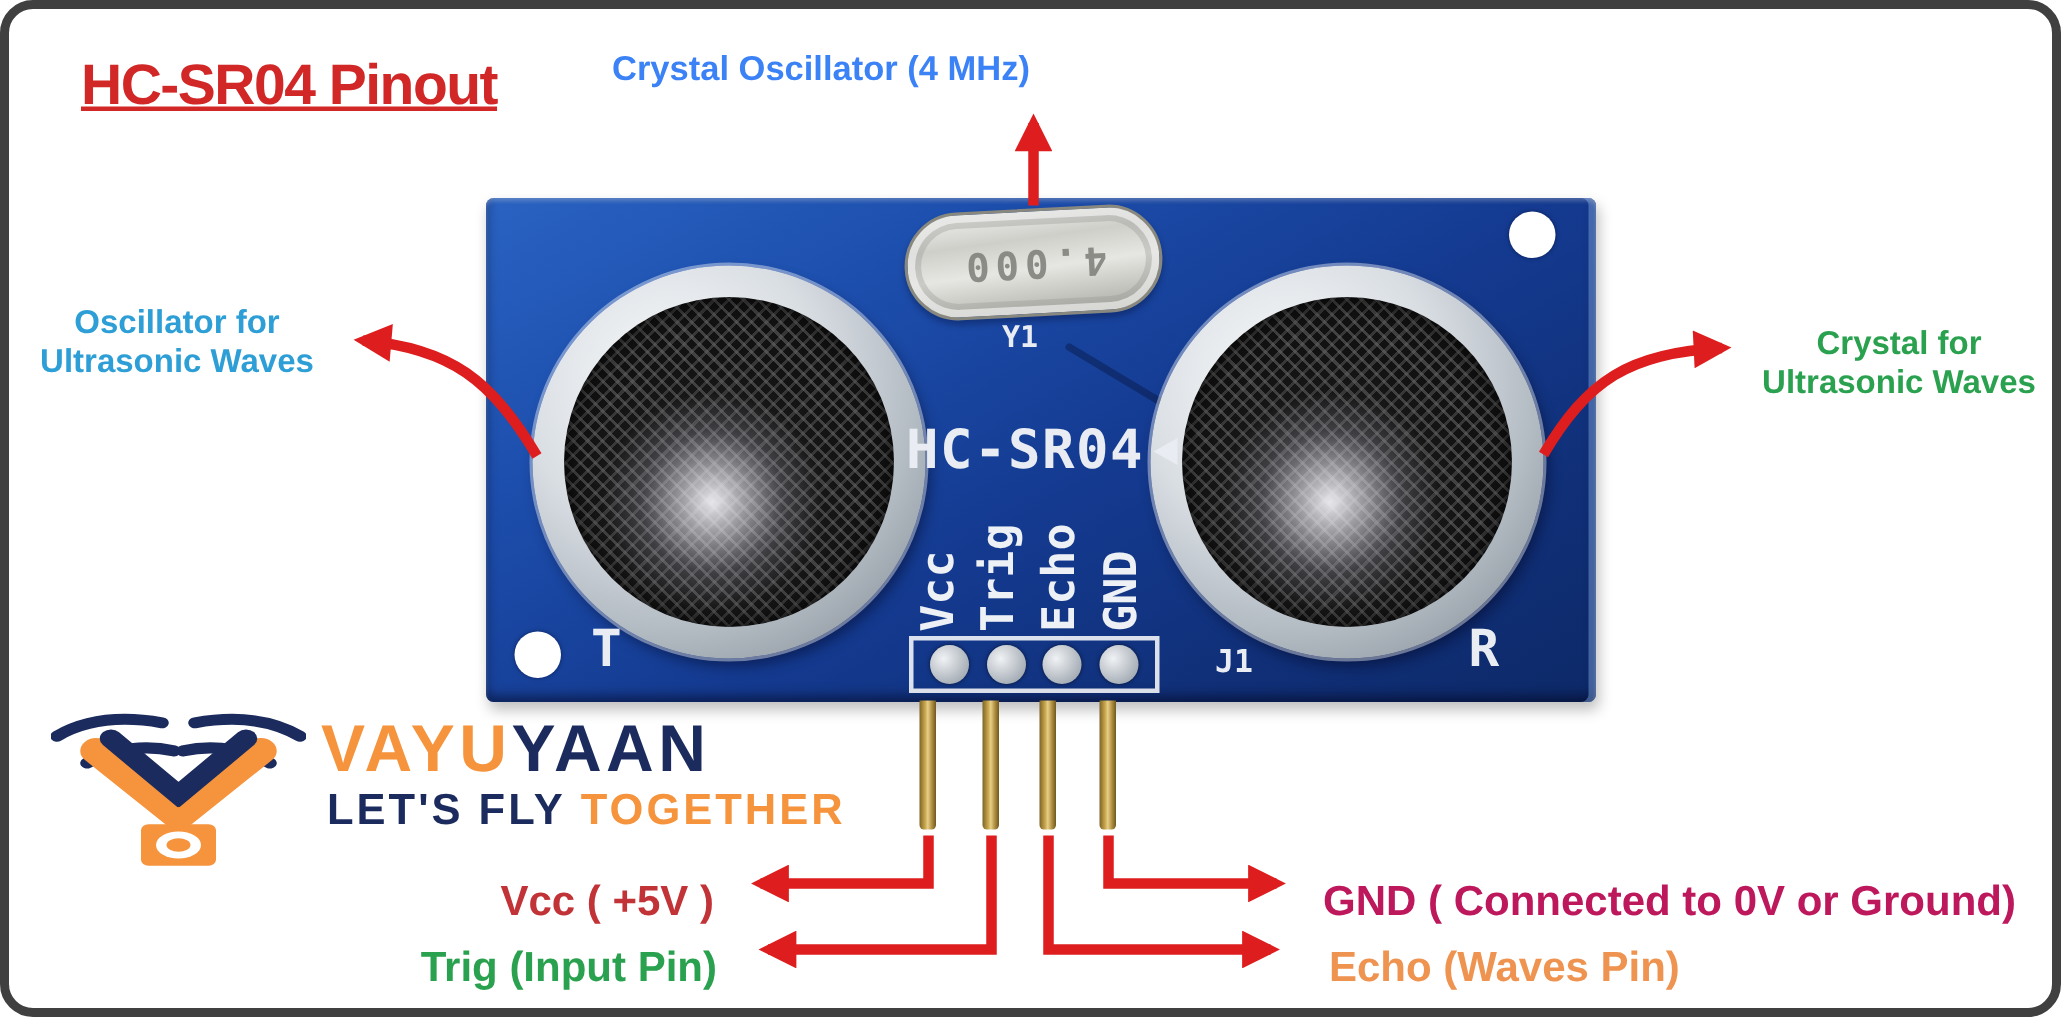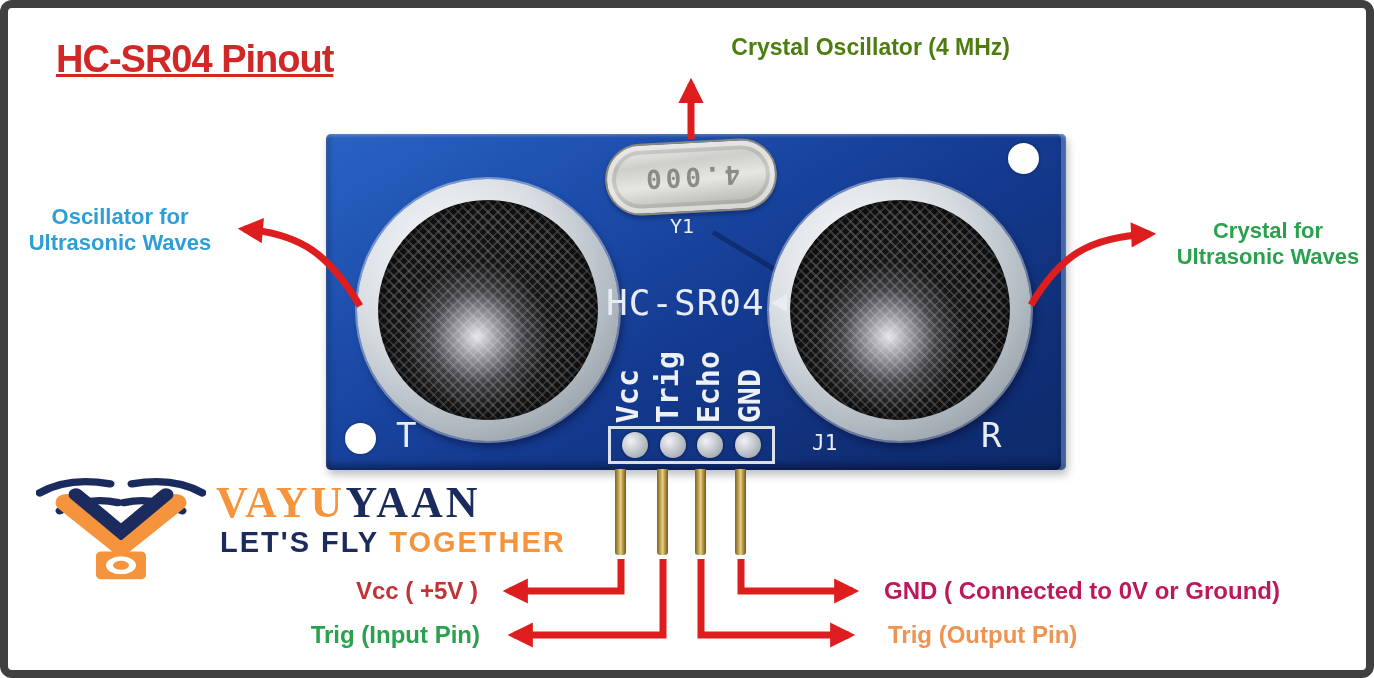--- a/index.html
+++ b/index.html
@@ -1,37 +1,37 @@
 <!DOCTYPE html>
 <html><head>
 <meta charset="utf-8">
 <style>
   * { margin:0; padding:0; box-sizing:border-box; }
   html,body { background:#fff; }
   #canvas {
     position:relative; width:1374px; height:678px;
-    border:8px solid #404040; border-radius:12px; overflow:hidden;
+    border:6px solid #404040; border-radius:22px; overflow:hidden;
     background:#fff;
     font-family:"Liberation Sans", sans-serif;
   }
   
   .title {
     position:absolute; left:48px; top:30px;
     font-size:38px; font-weight:bold; color:#D22727;
     text-decoration:underline; letter-spacing:-1px;
   }
   .crystal-label {
-    position:absolute; left:402px; top:26px; width:600px; text-align:right;
-    font-size:23px; font-weight:bold; color:#4d7c0f;
+    position:absolute; left:402px; top:26px; width:600px; text-align:left;
+    font-size:23px; font-weight:bold; color:#3b82f6;
   }
   .side-label { position:absolute; text-align:center; font-weight:bold; font-size:22px; line-height:1.18; }
   .tx-label { left:12px; top:196px; width:200px; color:#2D9FD6; }
   .rx-label { left:1156px; top:210px; width:208px; color:#2AA14E; }
   
-  .pin-ann { position:absolute; font-weight:bold; font-size:24px; line-height:28px; }
+  .pin-ann { position:absolute; font-weight:bold; font-size:28px; line-height:28px;margin-top:12px; }
   .vcc-ann  { left:262px; top:569px; width:208px; text-align:right; color:#C23337; }
   .trig-ann { left:262px; top:613px; width:210px; text-align:right; color:#2AA14E; }
   .gnd-ann  { left:876px; top:569px; color:#be185d; }
   .echo-ann { left:880px; top:613px; color:#EF9350; }
   
   .board {
     position:absolute; left:318px; top:126px; width:740px; height:336px;
     border-radius:5px;
     background:linear-gradient(150deg,#2a63c2 0%,#1d4fae 25%,#143a90 55%,#102f77 80%,#0d2968 100%);
     box-shadow: inset 0 2px 3px rgba(255,255,255,.25),
@@ -67,21 +67,21 @@
     background:linear-gradient(175deg,#f0f0ee 0%,#cfcfca 30%,#e6e6e2 55%,#a9a9a2 100%);
     box-shadow: inset 0 0 0 5px rgba(255,255,255,.55), inset 0 0 0 9px rgba(150,150,145,.35), 0 3px 4px rgba(0,0,30,.3);
     transform:rotate(-3deg);
     display:flex; align-items:center; justify-content:center;
   }
   .crystal-marking {
     transform:rotate(180deg);
     font-family:"DejaVu Sans Mono", monospace; font-size:26px; font-weight:bold;
     color:rgba(125,125,120,.85); letter-spacing:4px;
   }
-  .silk { position:absolute; color:#E9EDF3; font-family:"DejaVu Sans Mono", monospace; font-weight:normal; }
+  .silk { position:absolute; color:#E9EDF3; font-family:"DejaVu Sans Mono", monospace; font-weight:bold; }
   .y1-ref   { left:344px; top:80px;  font-size:20px; }
   .model    { left:280px; top:148px; font-size:36px; letter-spacing:1px; }
   .t-mark   { left:70px;  top:281px; font-size:34px; }
   .r-mark   { left:655px; top:281px; font-size:34px; }
   .j1-ref   { left:486px; top:297px; font-size:21px; }
   .silk-arrow {
     position:absolute; left:445px; top:160px; width:0; height:0;
     border-top:9px solid transparent; border-bottom:9px solid transparent;
     border-right:16px solid #E9EDF3;
   }
@@ -109,21 +109,21 @@
   .pin {
     position:absolute; top:461px; width:11px; height:86px; z-index:2;
     background:linear-gradient(90deg,#7d6428,#caa94e 35%,#e6cf8a 50%,#b08f3e 75%,#6f5820);
     border-radius:0 0 3px 3px;
   }
   .pin1 { left:607px; } .pin2 { left:649px; } .pin3 { left:687px; } .pin4 { left:727px; }
   
   .arrows { position:absolute; left:0; top:0; width:1374px; height:678px; z-index:6; pointer-events:none; }
   
   .logo-icon { position:absolute; left:28px; top:462px; z-index:3; }
-  .brand { position:absolute; left:208px; top:469px; font-size:44px; font-weight:bold; letter-spacing:3px; z-index:3;font-family:Liberation Serif, serif; }
+  .brand { position:absolute; left:208px; top:469px; font-size:44px; font-weight:bold; letter-spacing:3px; z-index:3; }
   .brand .orange { color:#F5943C; } .brand .navy { color:#1C2B5E; }
   .tagline { position:absolute; left:212px; top:518px; font-size:29px; font-weight:bold; letter-spacing:2px; z-index:3; }
   .tagline .navy { color:#1C2B5E; margin-right:10px; } .tagline .orange { color:#F5943C; }
 </style>
 </head>
 <body>
 
 <div id="canvas">
 
   <div class="title">HC-SR04 Pinout</div>
@@ -195,21 +195,21 @@
       <path d="M 613,551 L 613,583 L 501,583" marker-end="url(#ah)"></path>
       <path d="M 655,551 L 655,627 L 506,627" marker-end="url(#ah)"></path>
       <path d="M 693,551 L 693,627 L 841,627" marker-end="url(#ah)"></path>
       <path d="M 733,551 L 733,583 L 845,583" marker-end="url(#ah)"></path>
     </g>
   </svg>
 
   <div class="pin-ann vcc-ann">Vcc ( +5V )</div>
   <div class="pin-ann trig-ann">Trig (Input Pin)</div>
   <div class="pin-ann gnd-ann">GND ( Connected to 0V or Ground)</div>
-  <div class="pin-ann echo-ann">Trig (Output Pin)</div>
+  <div class="pin-ann echo-ann">Echo (Waves Pin)</div>
 
   <svg class="logo-icon" width="170" height="110" viewBox="0 0 170 135" preserveAspectRatio="none" xmlns="http://www.w3.org/2000/svg">
     <g stroke="#1C2B5E" stroke-width="9" stroke-linecap="round" fill="none">
       <path d="M4,28 Q32,8 74,17"></path>
       <path d="M166,28 Q138,8 96,17"></path>
       <path d="M24,50 Q52,32 82,40"></path>
       <path d="M146,50 Q118,32 88,40"></path>
     </g>
     <path d="M30,40 L85,94 L140,40" stroke="#F5943C" stroke-width="21" fill="none" stroke-linecap="round"></path>
     <path d="M40,30 L85,76 L130,30" stroke="#1C2B5E" stroke-width="15" fill="none" stroke-linecap="round"></path>

